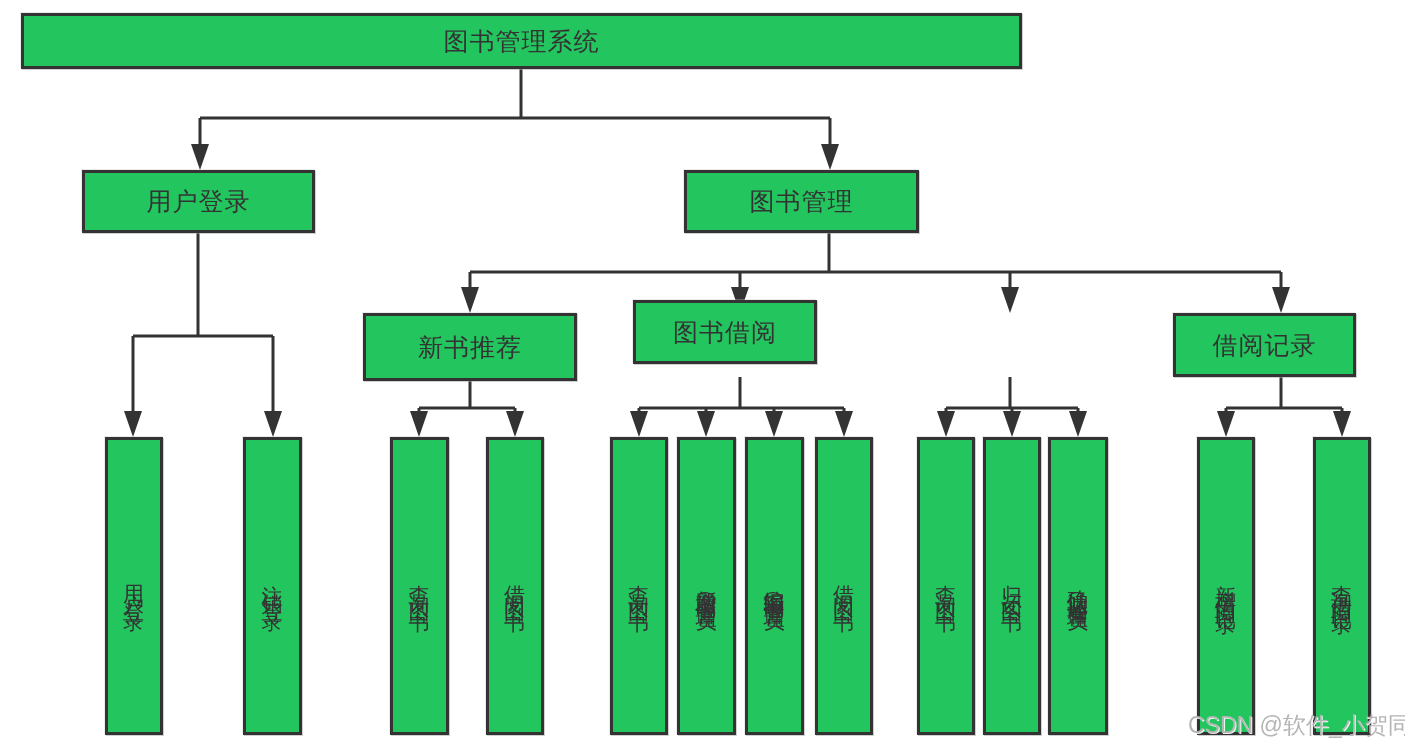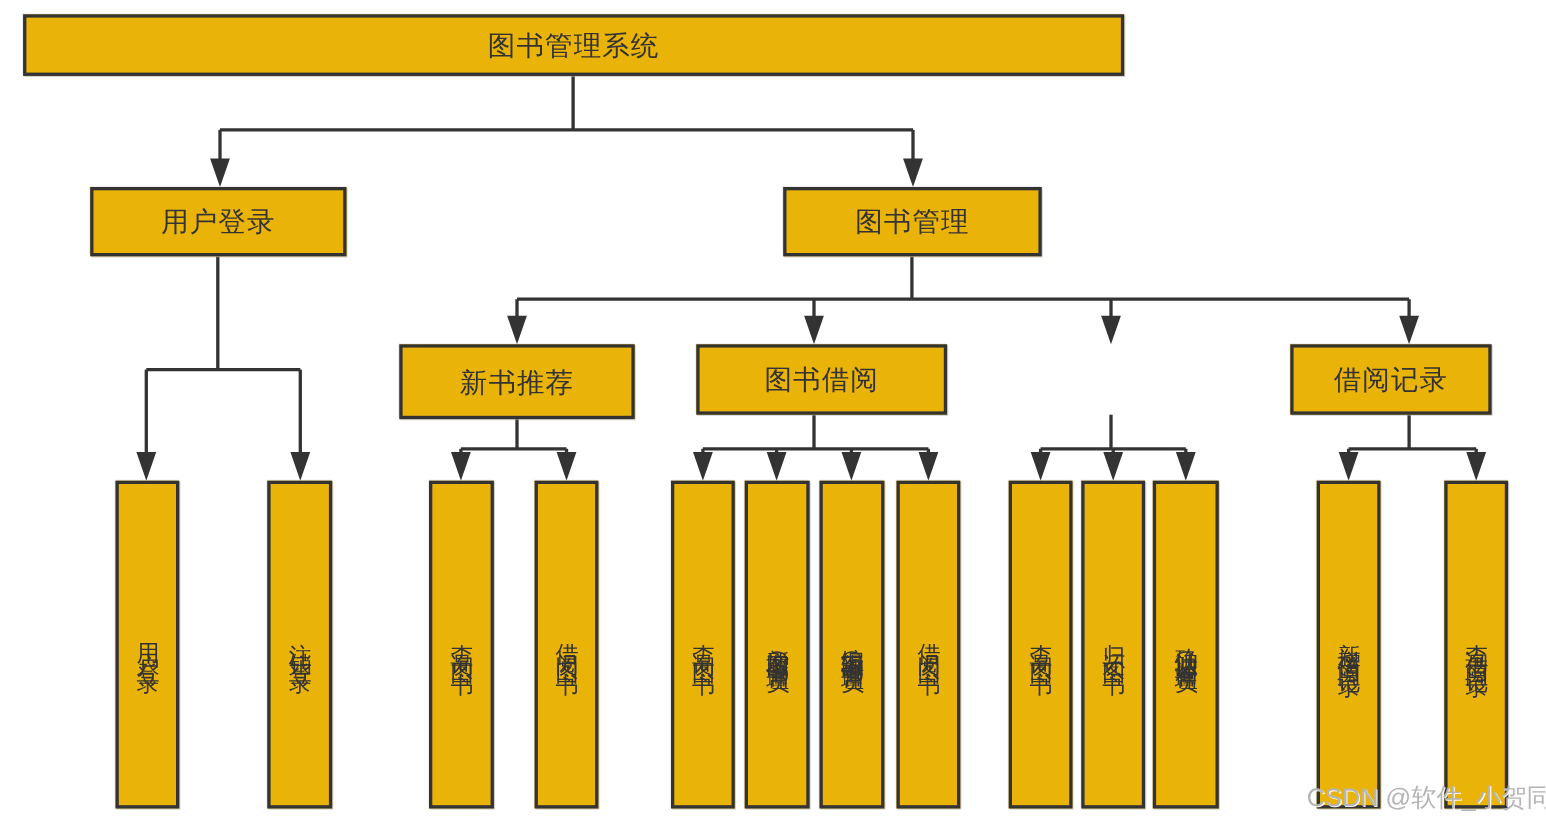--- a/index.html
+++ b/index.html
@@ -13,21 +13,21 @@
     width:1405px;height:747px;
     background:var(--bg);
     font-family:"Liberation Sans", sans-serif;
     color:var(--line);
     overflow:hidden;
   }
   #connectors{position:absolute;left:0;top:0;width:1405px;height:747px;}
   .box{
     position:absolute;
     box-sizing:border-box;
-    background:#eab308;
+    background:#22c55e;
     border:3px solid var(--line);
     display:flex;
     align-items:center;
     justify-content:center;
     box-shadow:1px 1px 0 rgba(170,170,170,0.55), -1px -1px 0 rgba(200,200,200,0.35);
     text-align:center;
   }
   .box.h{
     font-size:25px;
     letter-spacing:1px;
@@ -126,24 +126,24 @@
       <polygon points="1069,411 1087,411 1078,437"></polygon>
 
       <polygon points="1217,411 1235,411 1226,437"></polygon>
       <polygon points="1333,411 1351,411 1342,437"></polygon>
     </g>
   </svg>
 
   <div class="box h" style="left:21px;top:13px;width:1001px;height:56px">图书管理系统</div>
 
   <div class="box h" style="left:82px;top:170px;width:233px;height:63px">用户登录</div>
-  <div class="box h" style="left:712px;top:170px;width:235px;height:63px">图书管理</div>
+  <div class="box h" style="left:684px;top:170px;width:235px;height:63px">图书管理</div>
 
   <div class="box h" style="left:363px;top:313px;width:214px;height:68px">新书推荐</div>
-  <div class="box h" style="left:633px;top:313px;width:228px;height:64px">图书借阅</div>
+  <div class="box h" style="left:633px;top:300px;width:184px;height:64px">图书借阅</div>
   <div class="box h" style="left:1173px;top:313px;width:183px;height:64px">借阅记录</div>
 
   <div class="box v" style="left:105px;top:437px;width:58px;height:298px">用户登录</div>
   <div class="box v" style="left:243px;top:437px;width:59px;height:298px">注销登录</div>
 
   <div class="box v" style="left:390px;top:437px;width:59px;height:298px">查询图书</div>
   <div class="box v" style="left:486px;top:437px;width:58px;height:298px">借阅图书</div>
 
   <div class="box v" style="left:610px;top:437px;width:58px;height:298px">查询图书</div>
   <div class="box v tight" style="left:677px;top:437px;width:59px;height:298px">新增图书（管理员）</div>

